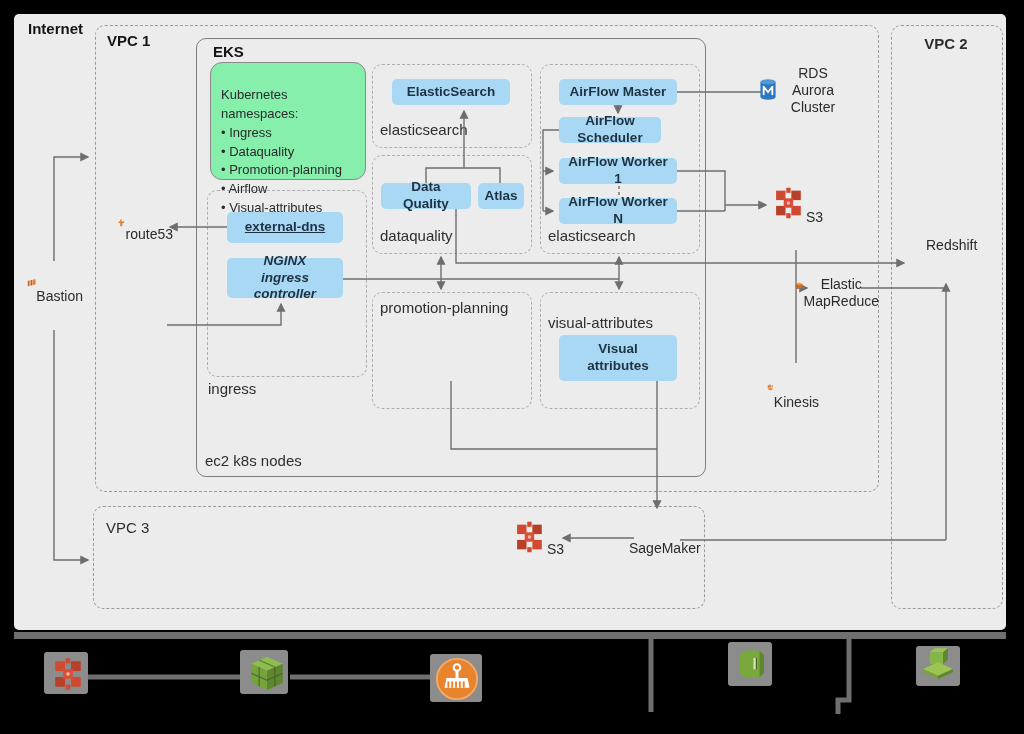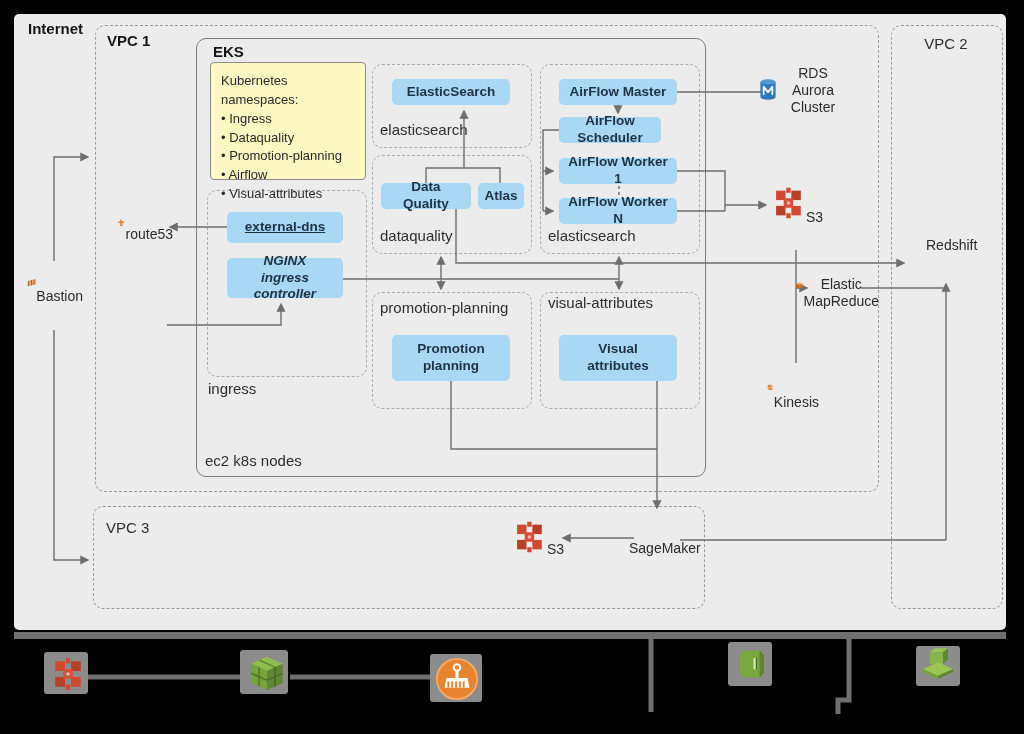--- a/index.html
+++ b/index.html
@@ -4,21 +4,21 @@
 <style>
   html,body{margin:0;padding:0;background:#000;font-family:"Liberation Sans",sans-serif;}
   .stage{position:relative;width:1024px;height:734px;overflow:hidden;background:#000;}
   .panel{position:absolute;left:14px;top:14px;width:992px;height:616px;background:#ececec;border-radius:5px;}
   .lbl{position:absolute;font-size:15px;color:#2e2e2e;white-space:nowrap;z-index:4;}
   .lbl.b{font-weight:bold;color:#151515;}
   .vpc{position:absolute;border:1.5px dashed #9a9a9a;border-radius:10px;z-index:1;}
   .eksbox{position:absolute;border:1.5px solid #7e7e7e;border-radius:10px;z-index:1;}
   .ns{position:absolute;border:1.4px dashed #adadad;border-radius:10px;z-index:2;}
   .k8spanel{position:absolute;left:210px;top:62px;width:156px;height:118px;border:1.2px solid #8a8a8a;
-    border-radius:4px;background:#fef9c3;z-index:2;padding:9px 10px;box-sizing:border-box;
+    border-radius:12px;background:#86efac;z-index:2;padding:23px 10px;box-sizing:border-box;
     font-size:13px;color:#2a2a2a;line-height:1.45;}
   .svc{position:absolute;background:#a9d8f4;border-radius:5px;display:flex;align-items:center;justify-content:center;
     text-align:center;font-size:13.5px;font-weight:600;color:#1d3242;z-index:6;line-height:1.25;box-sizing:border-box;padding:0 6px;}
   .node{position:absolute;display:flex;flex-direction:row;align-items:flex-end;z-index:6;}
   .cap{margin-top:3px;font-size:14px;color:#2b2b2b;text-align:center;line-height:1.2;}
   .wires{position:absolute;left:0;top:0;z-index:5;pointer-events:none;}
   .legend{position:absolute;left:0;top:630px;width:1024px;height:104px;z-index:7;}
 </style>
 </head>
 <body>
@@ -145,29 +145,29 @@
 
   <div class="ns" style="left:372px;top:64px;width:158px;height:82px;"></div>
   <div class="ns" style="left:372px;top:155px;width:158px;height:97px;"></div>
   <div class="ns" style="left:540px;top:64px;width:158px;height:188px;"></div>
   <div class="ns" style="left:372px;top:292px;width:158px;height:115px;"></div>
   <div class="ns" style="left:540px;top:292px;width:158px;height:115px;"></div>
   <div class="ns" style="left:207px;top:190px;width:158px;height:185px;"></div>
 
   <div class="lbl b" style="left:28px;top:20px;">Internet</div>
   <div class="lbl b" style="left:107px;top:32px;">VPC 1</div>
-  <div class="lbl" style="left:891px;top:35px;width:110px;text-align:center;">VPC 2</div>
+  <div class="lbl" style="left:891px;top:35px;width:110px;text-align:center;font-weight:bold;">VPC 2</div>
   <div class="lbl" style="left:106px;top:519px;">VPC 3</div>
   <div class="lbl b" style="left:213px;top:43px;">EKS</div>
   <div class="lbl" style="left:205px;top:452px;">ec2 k8s nodes</div>
   <div class="lbl" style="left:380px;top:121px;">elasticsearch</div>
   <div class="lbl" style="left:380px;top:227px;">dataquality</div>
   <div class="lbl" style="left:548px;top:227px;">elasticsearch</div>
   <div class="lbl" style="left:380px;top:299px;">promotion-planning</div>
-  <div class="lbl" style="left:548px;top:294px;text-align:right;">visual-attributes</div>
+  <div class="lbl" style="left:548px;top:314px;text-align:right;">visual-attributes</div>
   <div class="lbl" style="left:208px;top:380px;">ingress</div>
 
   <div class="k8spanel">
     <div>Kubernetes namespaces:</div>
     <div>• Ingress</div>
     <div>• Dataquality</div>
     <div>• Promotion-planning</div>
     <div>• Airflow</div>
     <div>• Visual-attributes</div>
   </div>
@@ -211,21 +211,20 @@
 
   <div class="svc" style="left:392px;top:79px;width:118px;height:26px;">ElasticSearch</div>
   <div class="svc" style="left:381px;top:183px;width:90px;height:26px;">Data Quality</div>
   <div class="svc" style="left:478px;top:183px;width:46px;height:26px;">Atlas</div>
   <div class="svc" style="left:559px;top:79px;width:118px;height:26px;">AirFlow Master</div>
   <div class="svc" style="left:559px;top:117px;width:102px;height:26px;">AirFlow Scheduler</div>
   <div class="svc" style="left:559px;top:158px;width:118px;height:26px;">AirFlow Worker 1</div>
   <div class="svc" style="left:559px;top:198px;width:118px;height:26px;">AirFlow Worker N</div>
   <div class="svc" style="left:227px;top:212px;width:116px;height:31px;text-decoration:underline;">external-dns</div>
   <div class="svc" style="left:227px;top:258px;width:116px;height:40px;padding:0 12px;font-style:italic;">NGINX ingress controller</div>
-  <div class="svc" style="left:392px;top:335px;width:118px;height:46px;padding:0 14px;">Promotion planning</div>
   <div class="svc" style="left:559px;top:335px;width:118px;height:46px;padding:0 32px;">Visual attributes</div>
 
   <div class="node" style="left:27px;top:261px;width:56px;">
     <svg width="44" height="44">
         <use href="#sym-bastion"></use>
       </svg>
     <div class="cap">Bastion</div>
   </div>
   <div class="node" style="left:117px;top:203px;width:56px;">
     <svg width="40" height="40">

